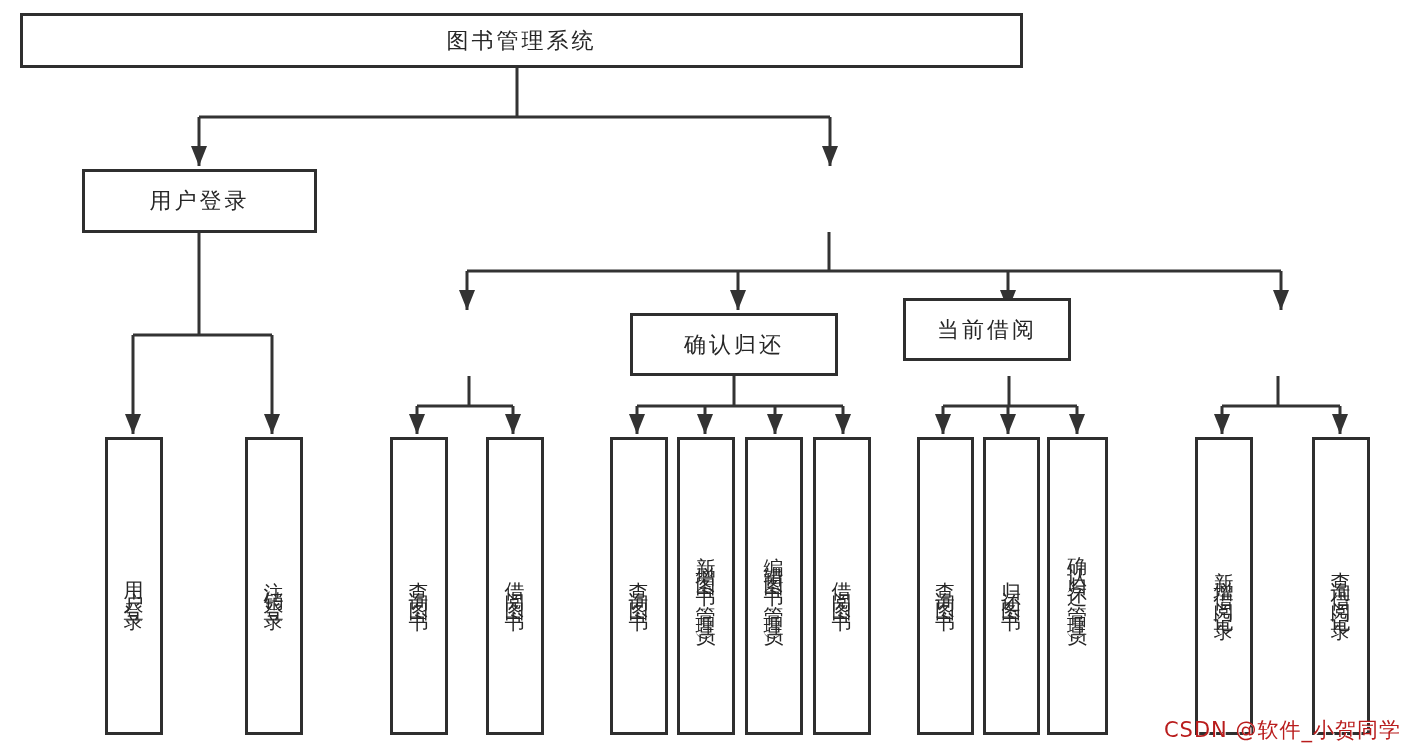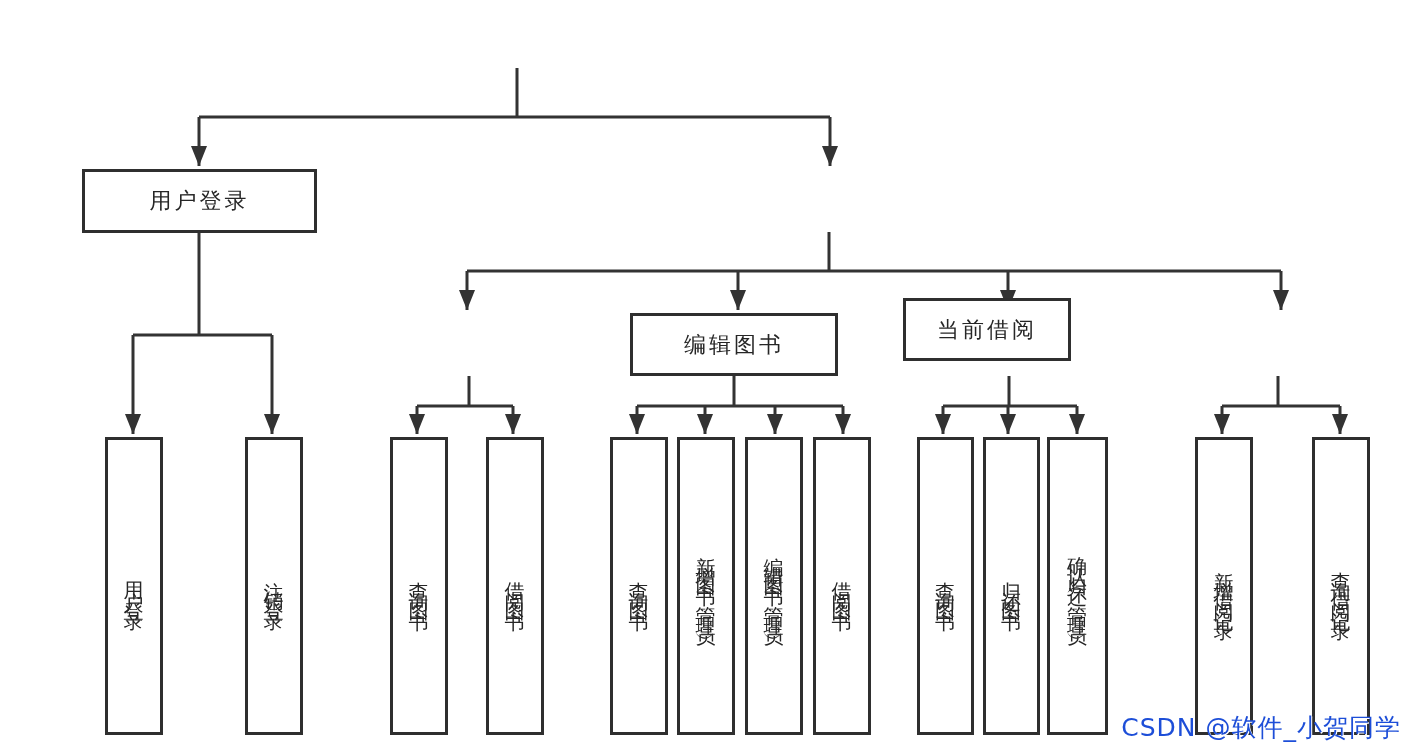--- a/index.html
+++ b/index.html
@@ -19,21 +19,21 @@
     top:437px;width:58px;height:298px;
     border:3px solid #2f2f2f;background:#ffffff;
     display:flex;align-items:center;justify-content:center;
   }
   .vtext{
     writing-mode:vertical-rl;text-orientation:mixed;
     font-size:20px;letter-spacing:10px;line-height:1;white-space:nowrap;color:#262626;
   }
   .watermark{
     position:absolute;right:4px;bottom:3px;z-index:5;
-    font-size:25px;color:#1d4ed8;letter-spacing:1px;
+    font-size:21px;color:#b91c1c;letter-spacing:1px;
     text-shadow:1px 1px 0 #ffffff;
   }
 </style>
 </head>
 <body>
 
 <div class="stage">
 
   <svg class="connectors" viewBox="0 0 1405 747" xmlns="http://www.w3.org/2000/svg">
     <defs>
@@ -68,27 +68,30 @@
       <path d="M775,406 V434" marker-end="url(#arr)"></path>
       <path d="M843,406 V434" marker-end="url(#arr)"></path>
       <path d="M943,406 V434" marker-end="url(#arr)"></path>
       <path d="M1008,406 V434" marker-end="url(#arr)"></path>
       <path d="M1077,406 V434" marker-end="url(#arr)"></path>
       <path d="M1222,406 V434" marker-end="url(#arr)"></path>
       <path d="M1340,406 V434" marker-end="url(#arr)"></path>
     </g>
   </svg>
 
+  <div class="hbox" style="left:20px;top:13px;width:1003px;height:55px">
+    <span>图书管理系统</span>
+  </div>
 
   <div class="hbox" style="left:82px;top:169px;width:235px;height:64px">
     <span>用户登录</span>
   </div>
 
   <div class="hbox" style="left:630px;top:313px;width:208px;height:63px">
-    <span>编辑图书</span>
+    <span>确认归还</span>
   </div>
   <div class="hbox" style="left:903px;top:298px;width:168px;height:63px">
     <span>当前借阅</span>
   </div>
 
   <div class="vbox" style="left:105px">
     <span class="vtext">用户登录</span>
   </div>
   <div class="vbox" style="left:245px">
     <span class="vtext">注销登录</span>

